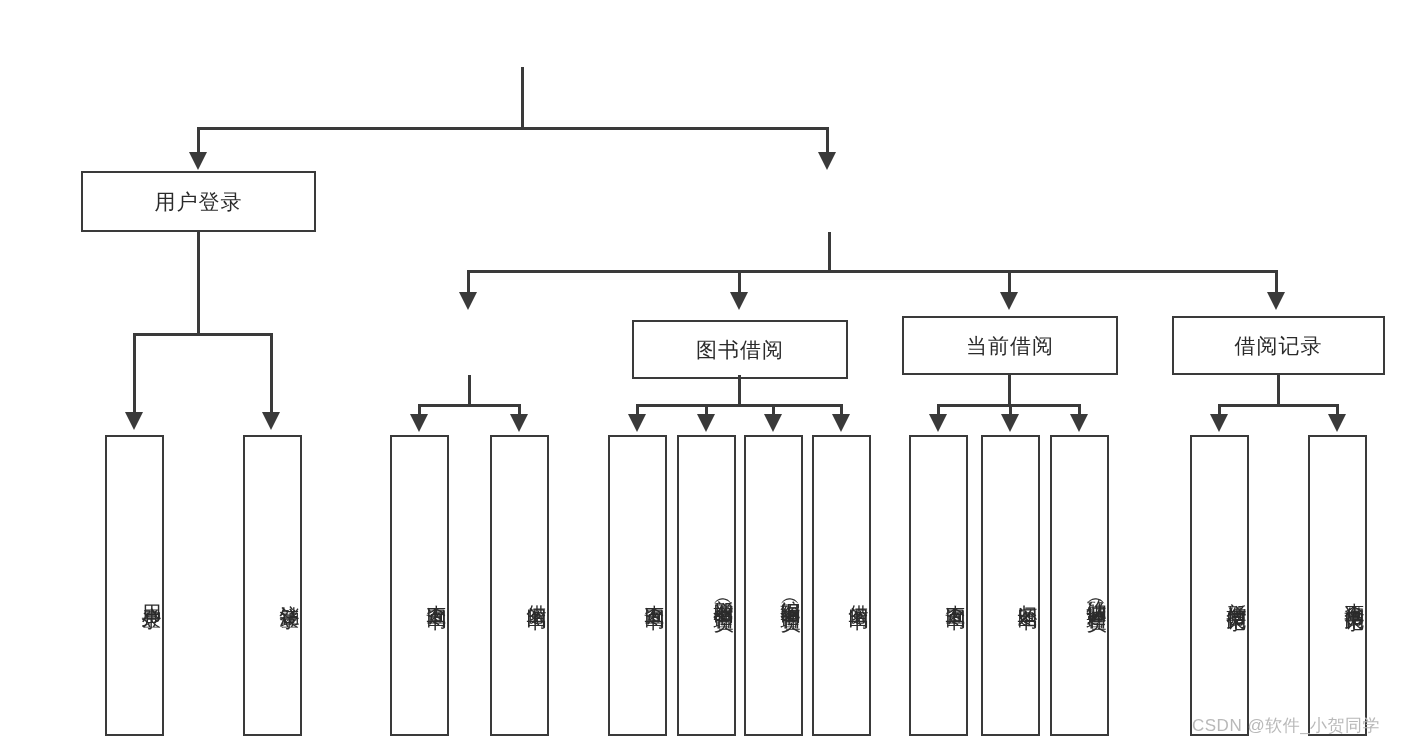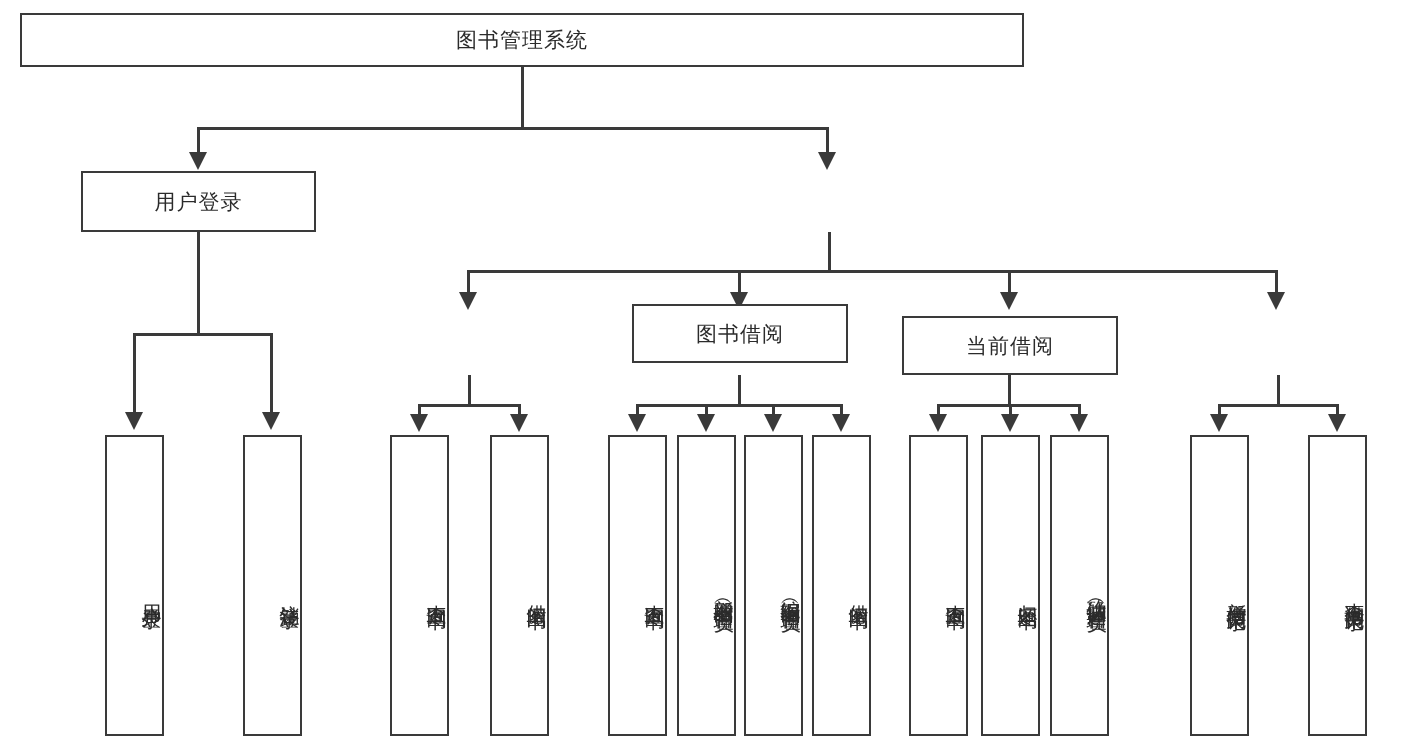--- a/index.html
+++ b/index.html
@@ -69,23 +69,20 @@
     letter-spacing: 0.5px;
     white-space: nowrap;
     user-select: none;
   }
 </style>
 </head>
 <body>
 
 <div id="canvas">
 
-  <div class="node horiz" style="left:20px; top:13px; width:1004px; height:54px;">
-    <span class="label">图书管理系统</span>
-  </div>
 
   <div class="vline" style="left:521px; top:67px; width:3px; height:62px;"></div>
 
   <div class="hline" style="left:197px; top:127px; width:632px; height:3px;"></div>
 
   <div class="vline" style="left:197px; top:127px; width:3px; height:28px;"></div>
   <div class="arrow" style="left:189px; top:152px;"></div>
 
   <div class="vline" style="left:826px; top:127px; width:3px; height:28px;"></div>
   <div class="arrow" style="left:818px; top:152px;"></div>
@@ -105,25 +102,28 @@
   <div class="hline" style="left:467px; top:270px; width:811px; height:3px;"></div>
   <div class="vline" style="left:467px; top:270px; width:3px; height:25px;"></div>
   <div class="arrow" style="left:459px; top:292px;"></div>
   <div class="vline" style="left:738px; top:270px; width:3px; height:25px;"></div>
   <div class="arrow" style="left:730px; top:292px;"></div>
   <div class="vline" style="left:1008px; top:270px; width:3px; height:25px;"></div>
   <div class="arrow" style="left:1000px; top:292px;"></div>
   <div class="vline" style="left:1275px; top:270px; width:3px; height:25px;"></div>
   <div class="arrow" style="left:1267px; top:292px;"></div>
 
-  <div class="node horiz" style="left:632px; top:304px; width:216px; height:59px;">
+  <div class="node horiz" style="left:632px; top:320px; width:216px; height:59px;">
     <span class="label">图书借阅</span>
   </div>
   <div class="node horiz" style="left:902px; top:316px; width:216px; height:59px;">
     <span class="label">当前借阅</span>
+  </div>
+  <div class="node horiz" style="left:1172px; top:316px; width:213px; height:59px;">
+    <span class="label">借阅记录</span>
   </div>
 
   <div class="vline" style="left:468px; top:375px; width:3px; height:32px;"></div>
   <div class="hline" style="left:418px; top:404px; width:103px; height:3px;"></div>
   <div class="vline" style="left:418px; top:404px; width:3px; height:14px;"></div>
   <div class="arrow" style="left:410px; top:414px;"></div>
   <div class="vline" style="left:518px; top:404px; width:3px; height:14px;"></div>
   <div class="arrow" style="left:510px; top:414px;"></div>
 
   <div class="vline" style="left:738px; top:375px; width:3px; height:32px;"></div>
@@ -190,14 +190,15 @@
     <span class="label">确认归还（管理员）</span>
   </div>
 
   <div class="node vert" style="left:1190px; top:435px; width:59px; height:301px;">
     <span class="label">新增借阅记录</span>
   </div>
   <div class="node vert" style="left:1308px; top:435px; width:59px; height:301px;">
     <span class="label">查询借阅记录</span>
   </div>
 
+  <div class="watermark" style="left:1192px; top:714px;">CSDN @软件_小贺同学</div>
 
 </div>
 
 </body></html>

